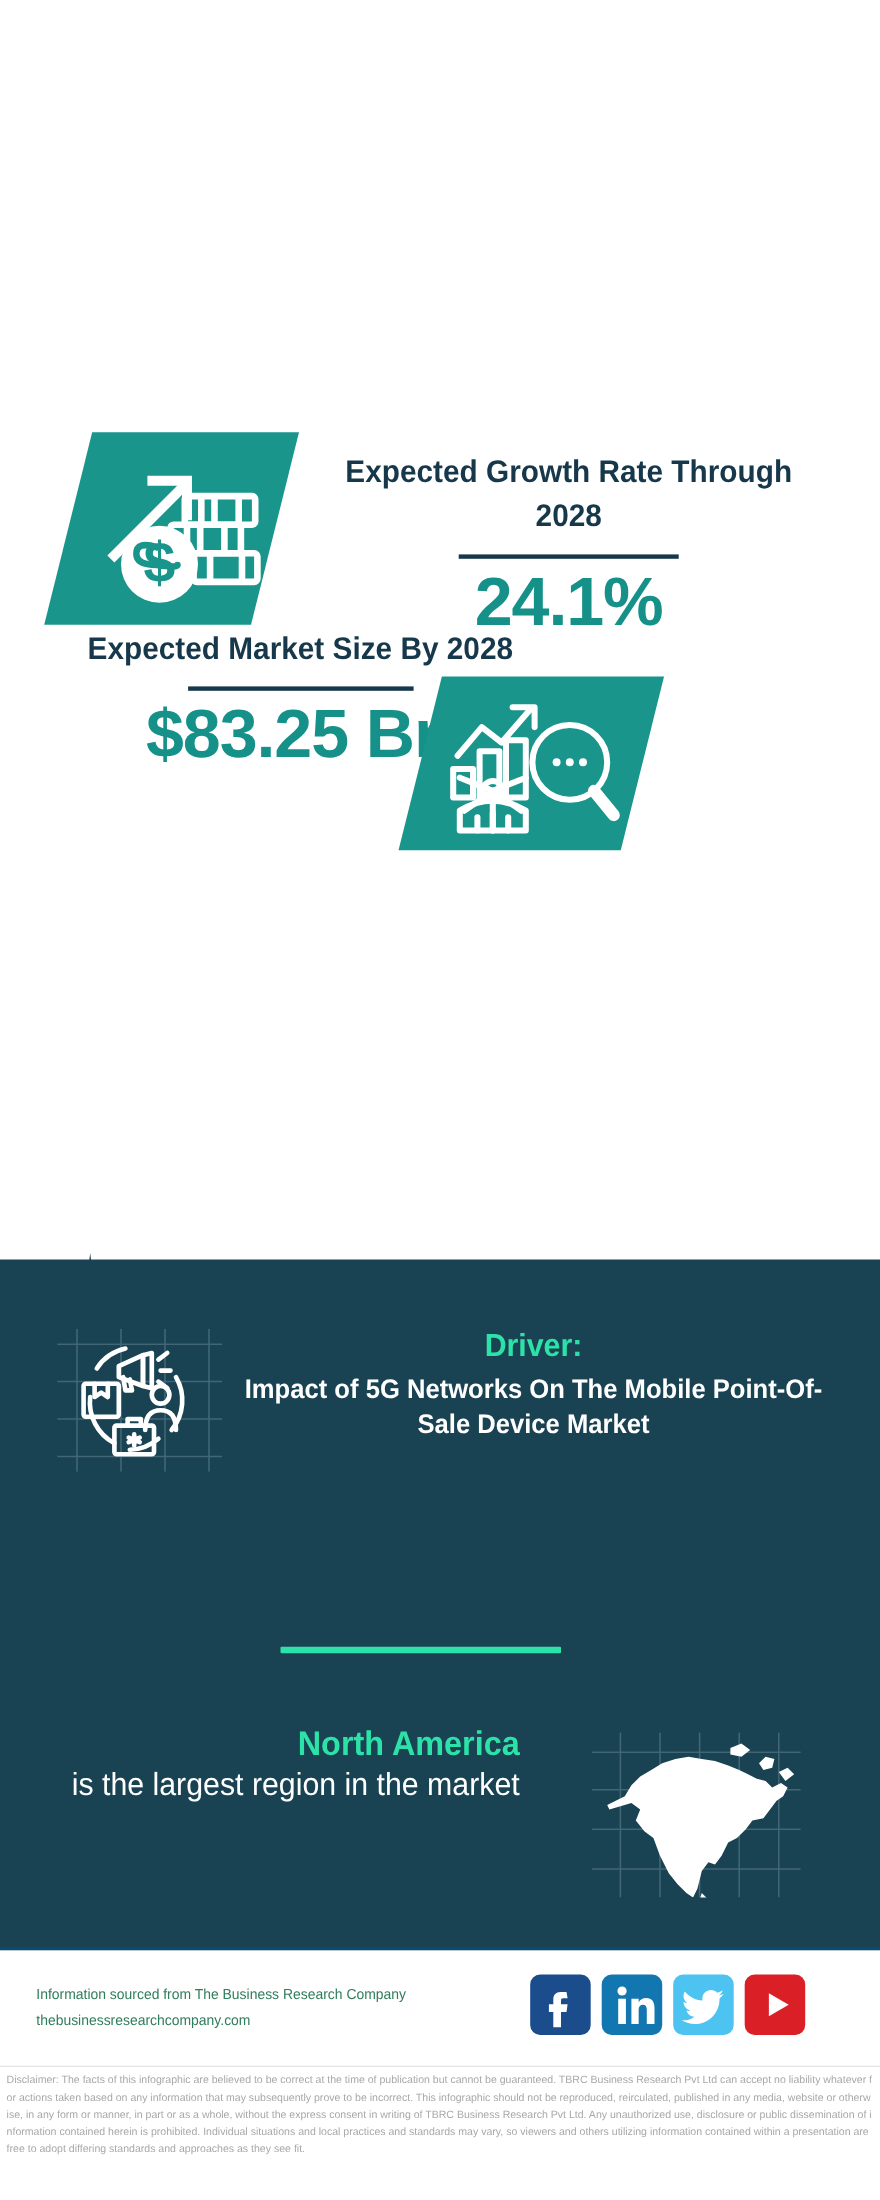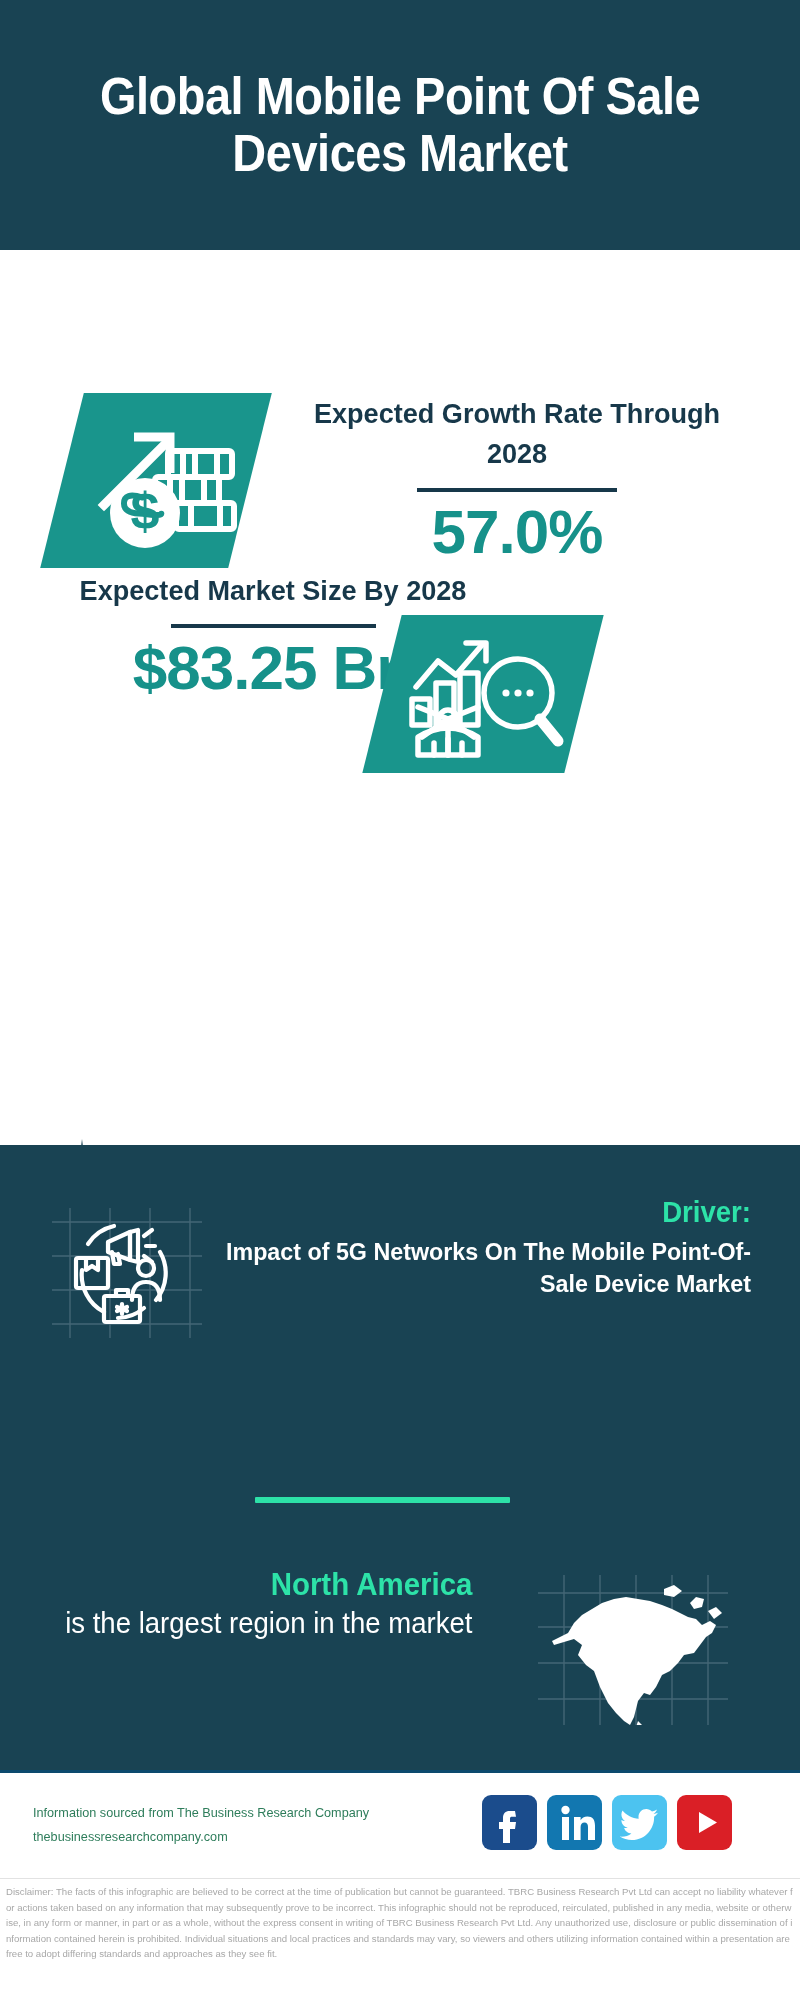--- a/index.html
+++ b/index.html
@@ -40,21 +40,21 @@
   }
   .icon-para {
     position: absolute;
     background: #19958C;
     transform: skewX(-14deg);
     overflow: hidden;
   }
   .icon-para-1 { left: 62px; top: 0px; width: 188px; height: 175px; }
 
   .growth-text {
-    position: absolute; left: 282px; top: 0px; width: 470px; text-align: center;
+    position: absolute; left: 282px; top: 16px; width: 470px; text-align: center;
   }
   .stat-label {
     color: #17384a; font-size: 28.5px; font-weight: bold; line-height: 1.42;
     transform: scaleX(0.95);
   }
   .stat-rule {
     width: 200px; height: 4px; background: #17384a; margin: 14px auto 6px auto;
   }
   .stat-rule.wide { width: 205px; }
   .stat-value {
@@ -74,21 +74,21 @@
   
   .dark-zone {
     position: absolute; left: 0; top: 1145px; width: 800px; height: 625px;
     background: #194353;
   }
 
   .driver-row { position: absolute; left: 0; top: 45px; width: 800px; }
   .driver-icon {
     position: absolute; left: 52px; top: 18px; width: 150px; height: 130px;
   }
-  .driver-text { position: absolute; left: 205px; top: 4px; width: 560px; text-align: right; }
+  .driver-text { position: absolute; left: 205px; top: 16px; width: 560px; text-align: center; }
   .driver-title {
     color: #2DE2A8; font-size: 29px; font-weight: bold; line-height: 1.3;
     transform: scaleX(0.95);
   }
   .driver-body {
     color: #ffffff; font-size: 24.5px; font-weight: bold; line-height: 1.33;
     margin-top: 4px; transform: scaleX(0.95);
   }
 
   .mid-rule {
@@ -136,23 +136,20 @@
   }
   .divider-footer {
     position: absolute; left: 0; top: 1878px; width: 800px; height: 1px; background: #e2e2e2;
   }
 </style>
 </head>
 <body>
 
 <div class="page">
 
-  <div class="header">
-    <div class="header-title">Global Mobile Point Of Sale Devices Market</div>
-  </div>
 
   <div class="white-zone">
 
     <div class="growth-block">
 
       <div class="icon-para icon-para-1">
         <svg viewBox="0 0 188 175" width="188" height="175" style="transform:skewX(14deg);">
           <g fill="none" stroke="#ffffff" stroke-width="9" stroke-linecap="square">
             <path d="M42 112 L104 50"></path>
           </g>
@@ -175,21 +172,21 @@
           <g fill="none" stroke="#19958C" stroke-width="7" stroke-linecap="round">
             <path d="M95 105 q-22 -7 -22 7 q0 12 22 12 q22 3 22 0" transform="translate(-12,0) scale(0.85) translate(14,18)"></path>
           </g>
           <text x="83" y="136" font-family="Liberation Sans, sans-serif" font-size="52" font-weight="bold" fill="#19958C" text-anchor="middle">$</text>
         </svg>
       </div>
 
       <div class="growth-text">
         <div class="stat-label">Expected Growth Rate Through 2028</div>
         <div class="stat-rule"></div>
-        <div class="stat-value">57.0%</div>
+        <div class="stat-value">24.1%</div>
       </div>
     </div>
 
     <div class="size-block">
       <div class="size-text">
         <div class="stat-label">Expected Market Size By 2028</div>
         <div class="stat-rule wide"></div>
         <div class="stat-value">$83.25 Bn</div>
       </div>
 

